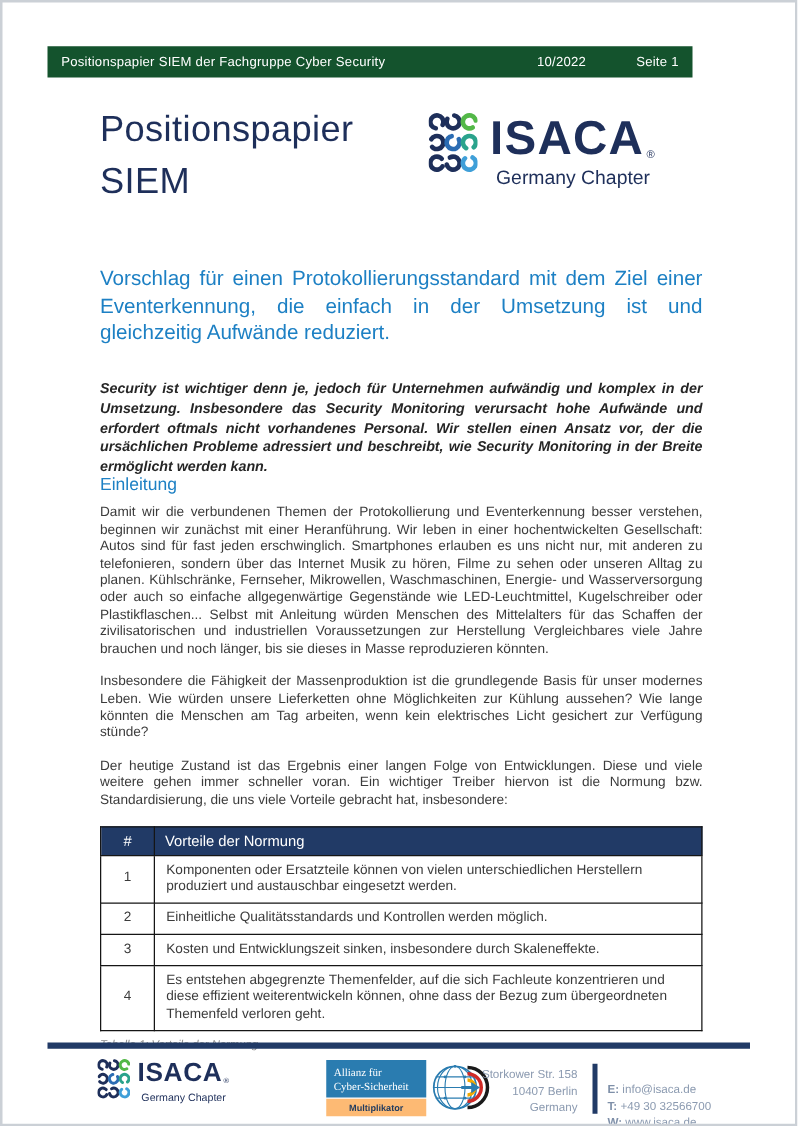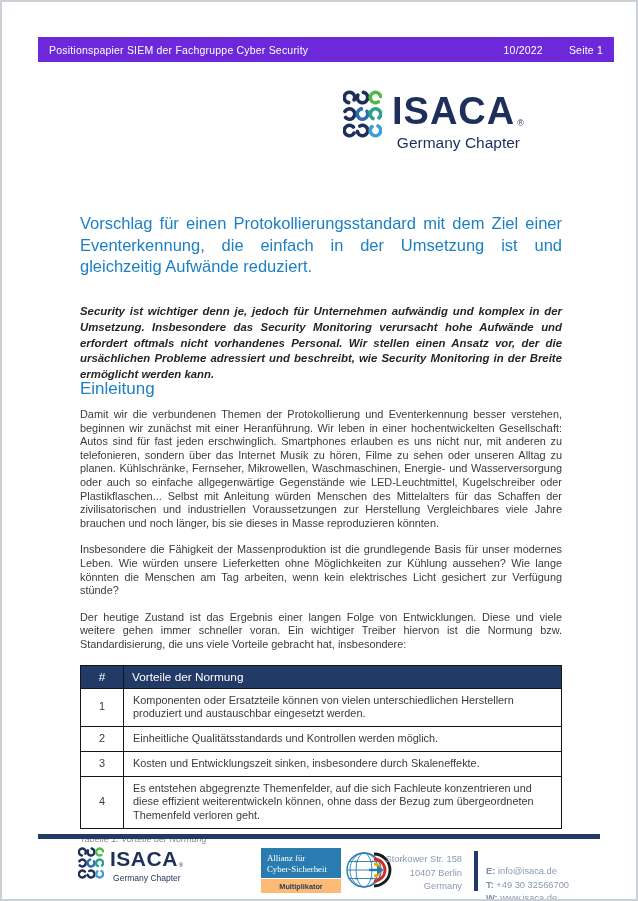--- a/index.html
+++ b/index.html
@@ -4,25 +4,25 @@
 <style>
   html,body { margin:0; padding:0; background:#ffffff; }
   .page {
     position:relative; width:638px; height:901px; box-sizing:border-box;
     background:#ffffff; border:2px solid #cbd0d6; overflow:hidden;
     font-family:"Liberation Sans","DejaVu Sans",sans-serif; color:#3b3b3b;
   }
 
   
   .header-bar {
-    position:absolute; left:36px; top:35px; width:576px; height:25px;
-    background:#6d28d9; color:#ffffff; display:flex; align-items:center;
+    position:absolute; left:36px; top:35px; width:516px; height:25px;
+    background:#14532d; color:#ffffff; display:flex; align-items:center;
     padding:0 11px; box-sizing:border-box; font-size:10.5px; letter-spacing:.2px;
   }
-  .header-right { margin-left:auto; display:flex; gap:26px; }
+  .header-right { margin-left:auto; display:flex; gap:40px; }
 
   
   .doc-title {
     position:absolute; left:78px; top:82px; font-size:29px; line-height:41px;
     font-weight:500; color:#1e2f5a; letter-spacing:.3px;
   }
 
   
   .brand { position:absolute; left:341px; top:88px; display:flex; gap:10px; }
   .brand-text { display:flex; flex-direction:column; align-items:center; }
@@ -38,21 +38,21 @@
 
   
   .abstract {
     position:absolute; left:78px; top:302px; width:482px;
     font-size:11.4px; line-height:15.8px; color:#262626;
     font-weight:700; font-style:italic; text-align:justify;
   }
 
   
   .body-flow { position:absolute; left:78px; top:377px; width:482px; }
-  .section-heading { font-size:17px; font-weight:500; color:#1d80c4; margin:0 0 9px 0; }
+  .section-heading { font-size:14px; font-weight:500; color:#1d80c4; margin:0 0 9px 0; }
   .para { font-size:10.9px; line-height:13.6px; text-align:justify; margin:0 0 13px 0; }
 
   
   table.vorteile { border-collapse:collapse; width:100%; margin-top:3px; }
   .vorteile th, .vorteile td { border:1.2px solid #151515; }
   .vorteile th { background:#213a66; color:#ffffff; font-size:11.8px; font-weight:500; text-align:left; padding:4px 8px; }
   .vorteile th.col-num { width:26px; text-align:center; }
   .vorteile td { font-size:10.9px; line-height:13.8px; padding:5px 9px; }
   .vorteile td.num { text-align:center; }
   .table-caption { font-size:9px; font-style:italic; color:#8a8a8a; margin-top:5px; }
@@ -83,20 +83,24 @@
 <div class="page">
 
   <div class="header-bar">
     <span>Positionspapier SIEM der Fachgruppe Cyber Security</span>
     <span class="header-right">
       <span>10/2022</span>
       <span>Seite 1</span>
     </span>
   </div>
 
+  <div class="doc-title">
+    <div>Positionspapier</div>
+    <div>SIEM</div>
+  </div>
 
   <div class="brand">
     <svg width="39" height="48" viewBox="0 0 39 47">
       <g fill="none" stroke-width="3.7" stroke-dasharray="25.5 7.2" stroke-linecap="round">
         <circle cx="6.5" cy="7" r="5.2" stroke="#1e2f5a" transform="rotate(100 6.5 7)"></circle>
         <circle cx="19.5" cy="7" r="5.2" stroke="#1e2f5a" transform="rotate(280 19.5 7)"></circle>
         <circle cx="32.5" cy="7" r="5.2" stroke="#53b848" transform="rotate(60 32.5 7)"></circle>
         <circle cx="6.5" cy="23.5" r="5.2" stroke="#1e2f5a" transform="rotate(210 6.5 23.5)"></circle>
         <circle cx="19.5" cy="23.5" r="5.2" stroke="#2b6cb3" transform="rotate(330 19.5 23.5)"></circle>
         <circle cx="32.5" cy="23.5" r="5.2" stroke="#2aa38c" transform="rotate(120 32.5 23.5)"></circle>

